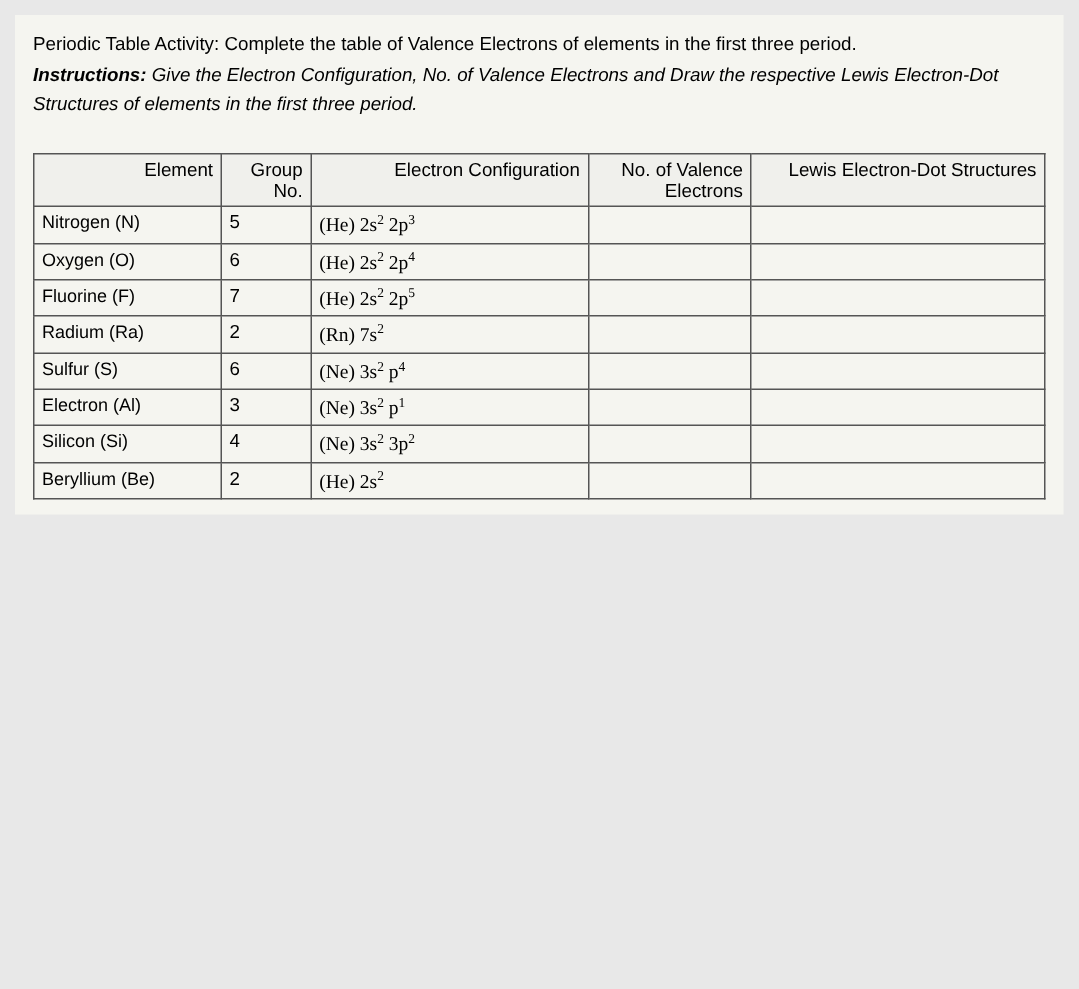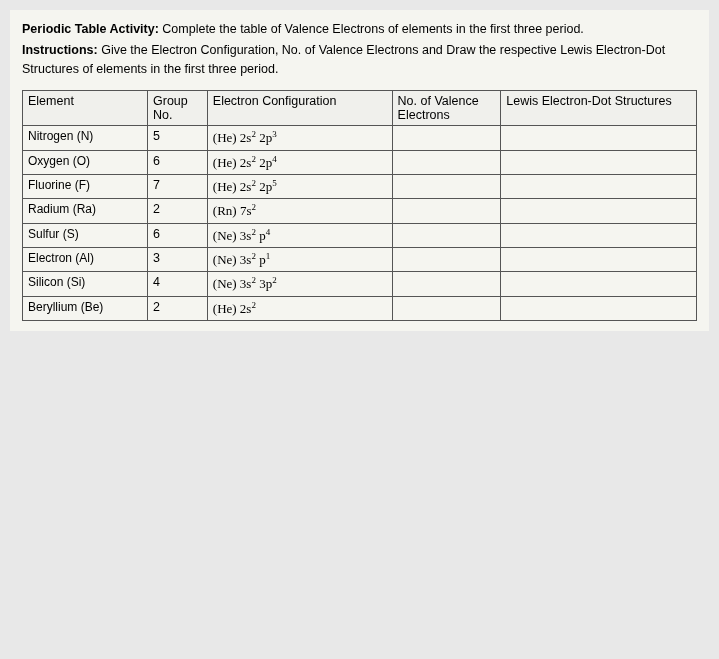--- a/index.html
+++ b/index.html
@@ -15,42 +15,43 @@
       background: #f5f5f0;
       padding: 10px 12px 10px 12px;
       width: 100%;
     }
     .header-title {
       font-size: 12.5px;
       line-height: 1.5;
       margin-bottom: 2px;
     }
     .header-title strong {
-      font-weight: bold;
+      font-weight: normal;
     }
     .header-italic {
+      font-style: italic;
       font-size: 12.5px;
       line-height: 1.5;
-      margin-bottom: 12px;
+      margin-bottom: 24px;
     }
     table {
       border-collapse: collapse;
       width: 100%;
       margin-top: 4px;
     }
     th, td {
       border: 1px solid #555;
       padding: 3px 5px;
       vertical-align: top;
       font-size: 12.5px;
     }
     th {
       background: #f0f0ec;
       font-weight: normal;
-      text-align: left;
+      text-align: right;
       font-size: 12.5px;
     }
     .col-element { width: 115px; }
     .col-group { width: 55px; }
     .col-electron { width: 170px; }
     .col-valence { width: 100px; }
     .col-lewis { width: 180px; }
     .element-name {
       font-size: 12px;
     }

